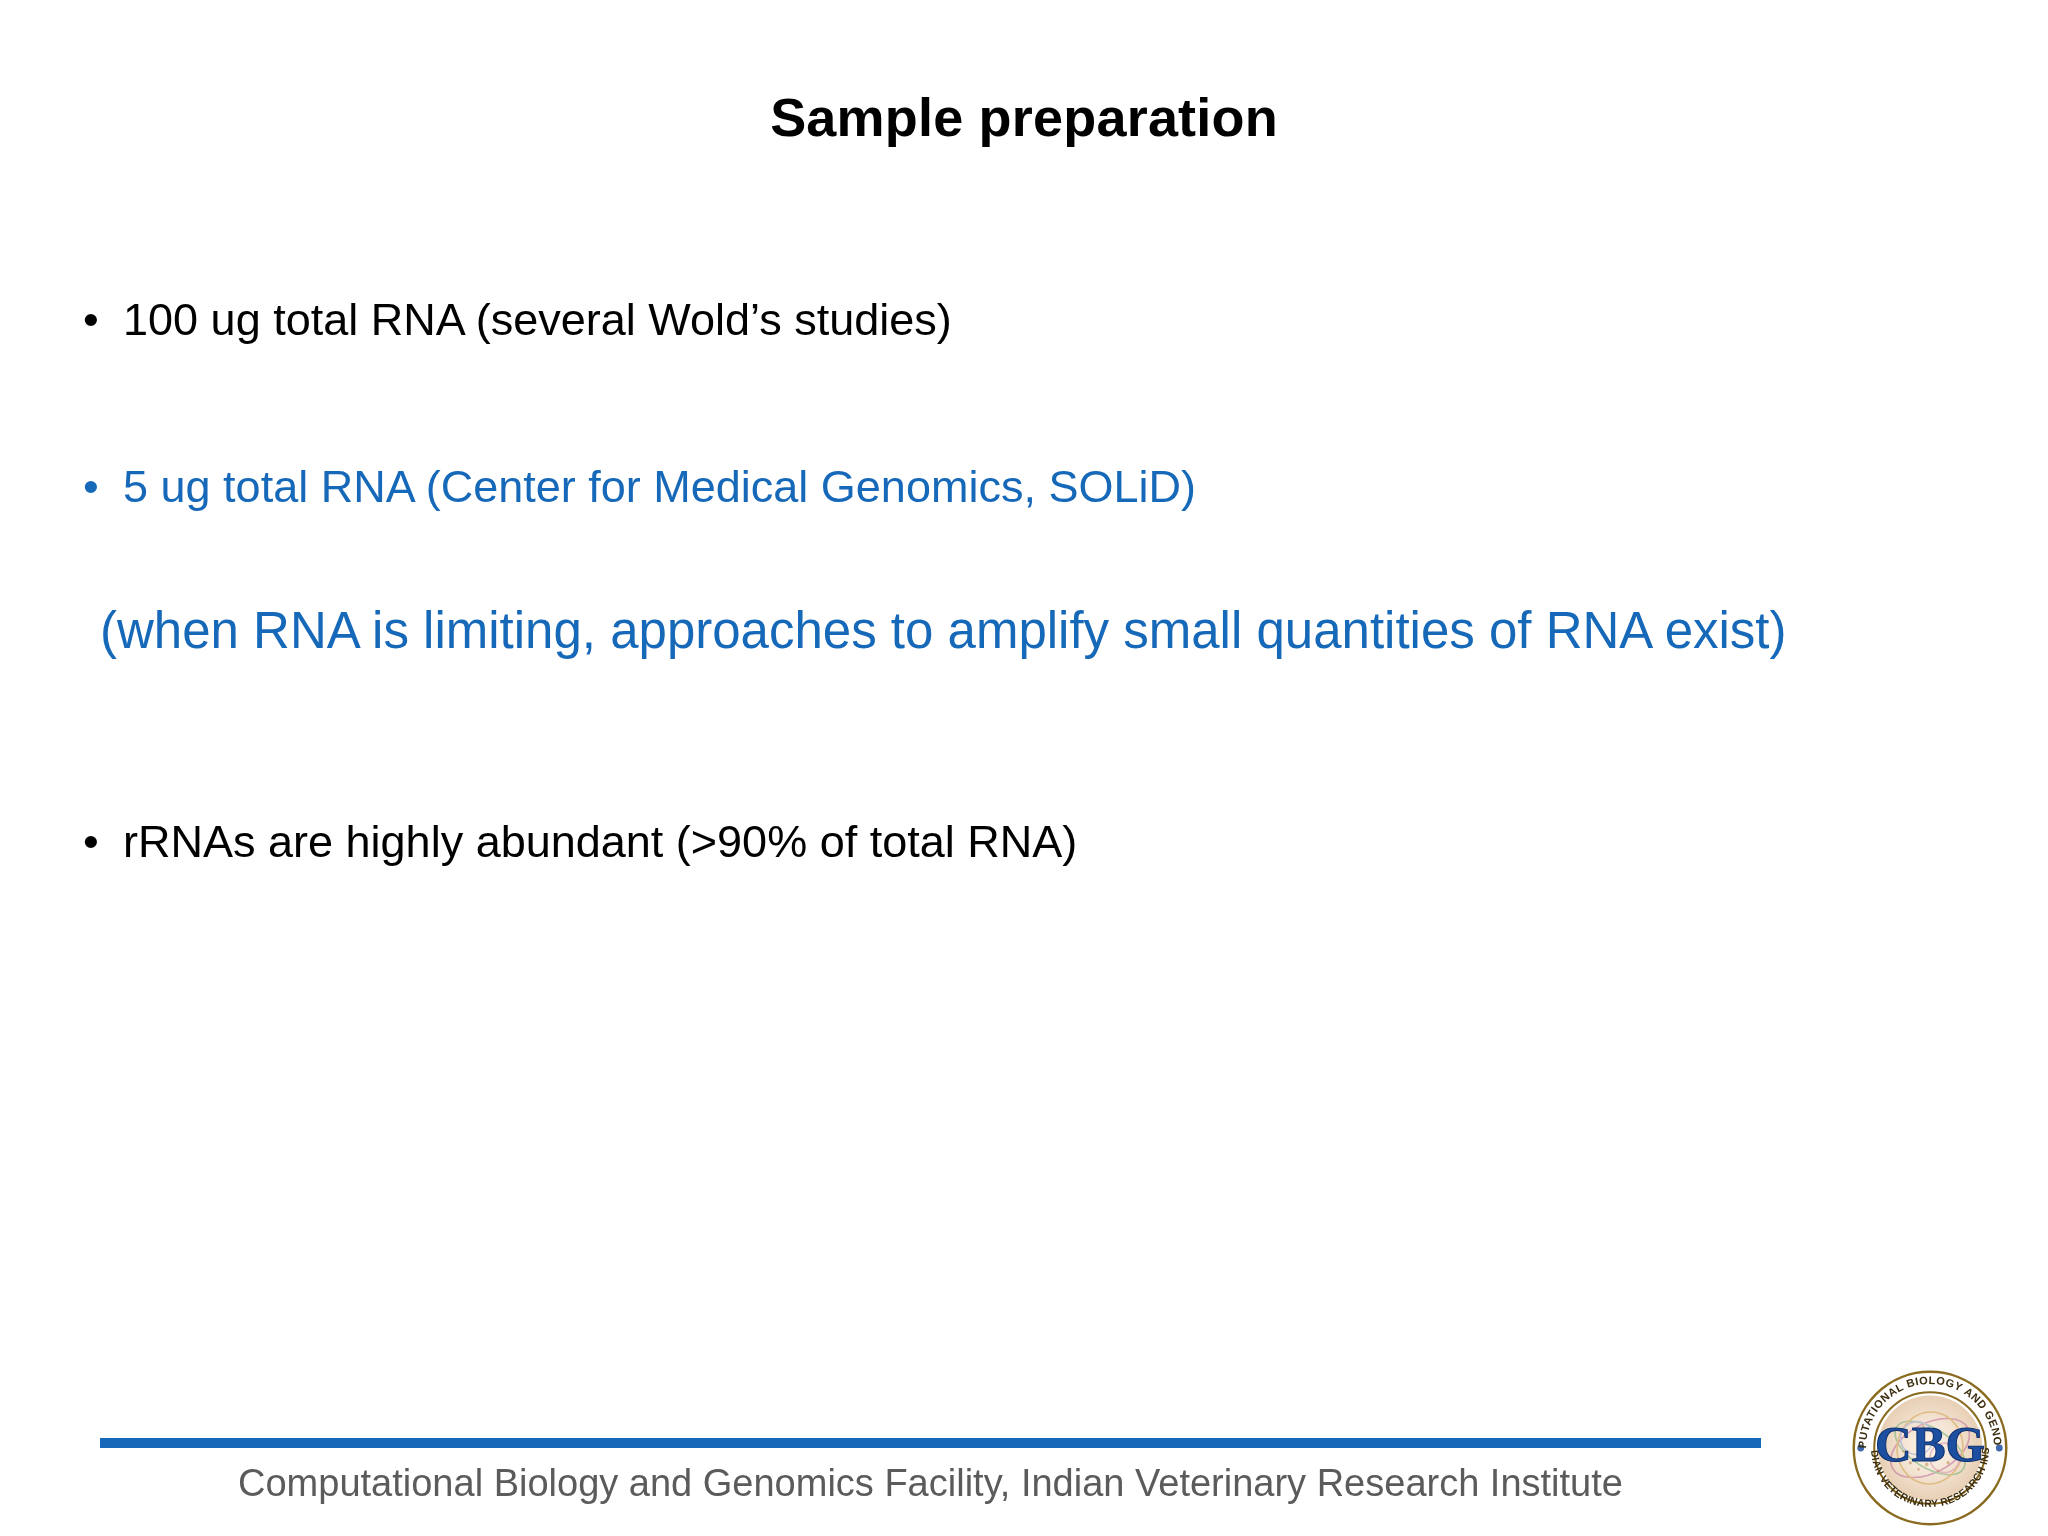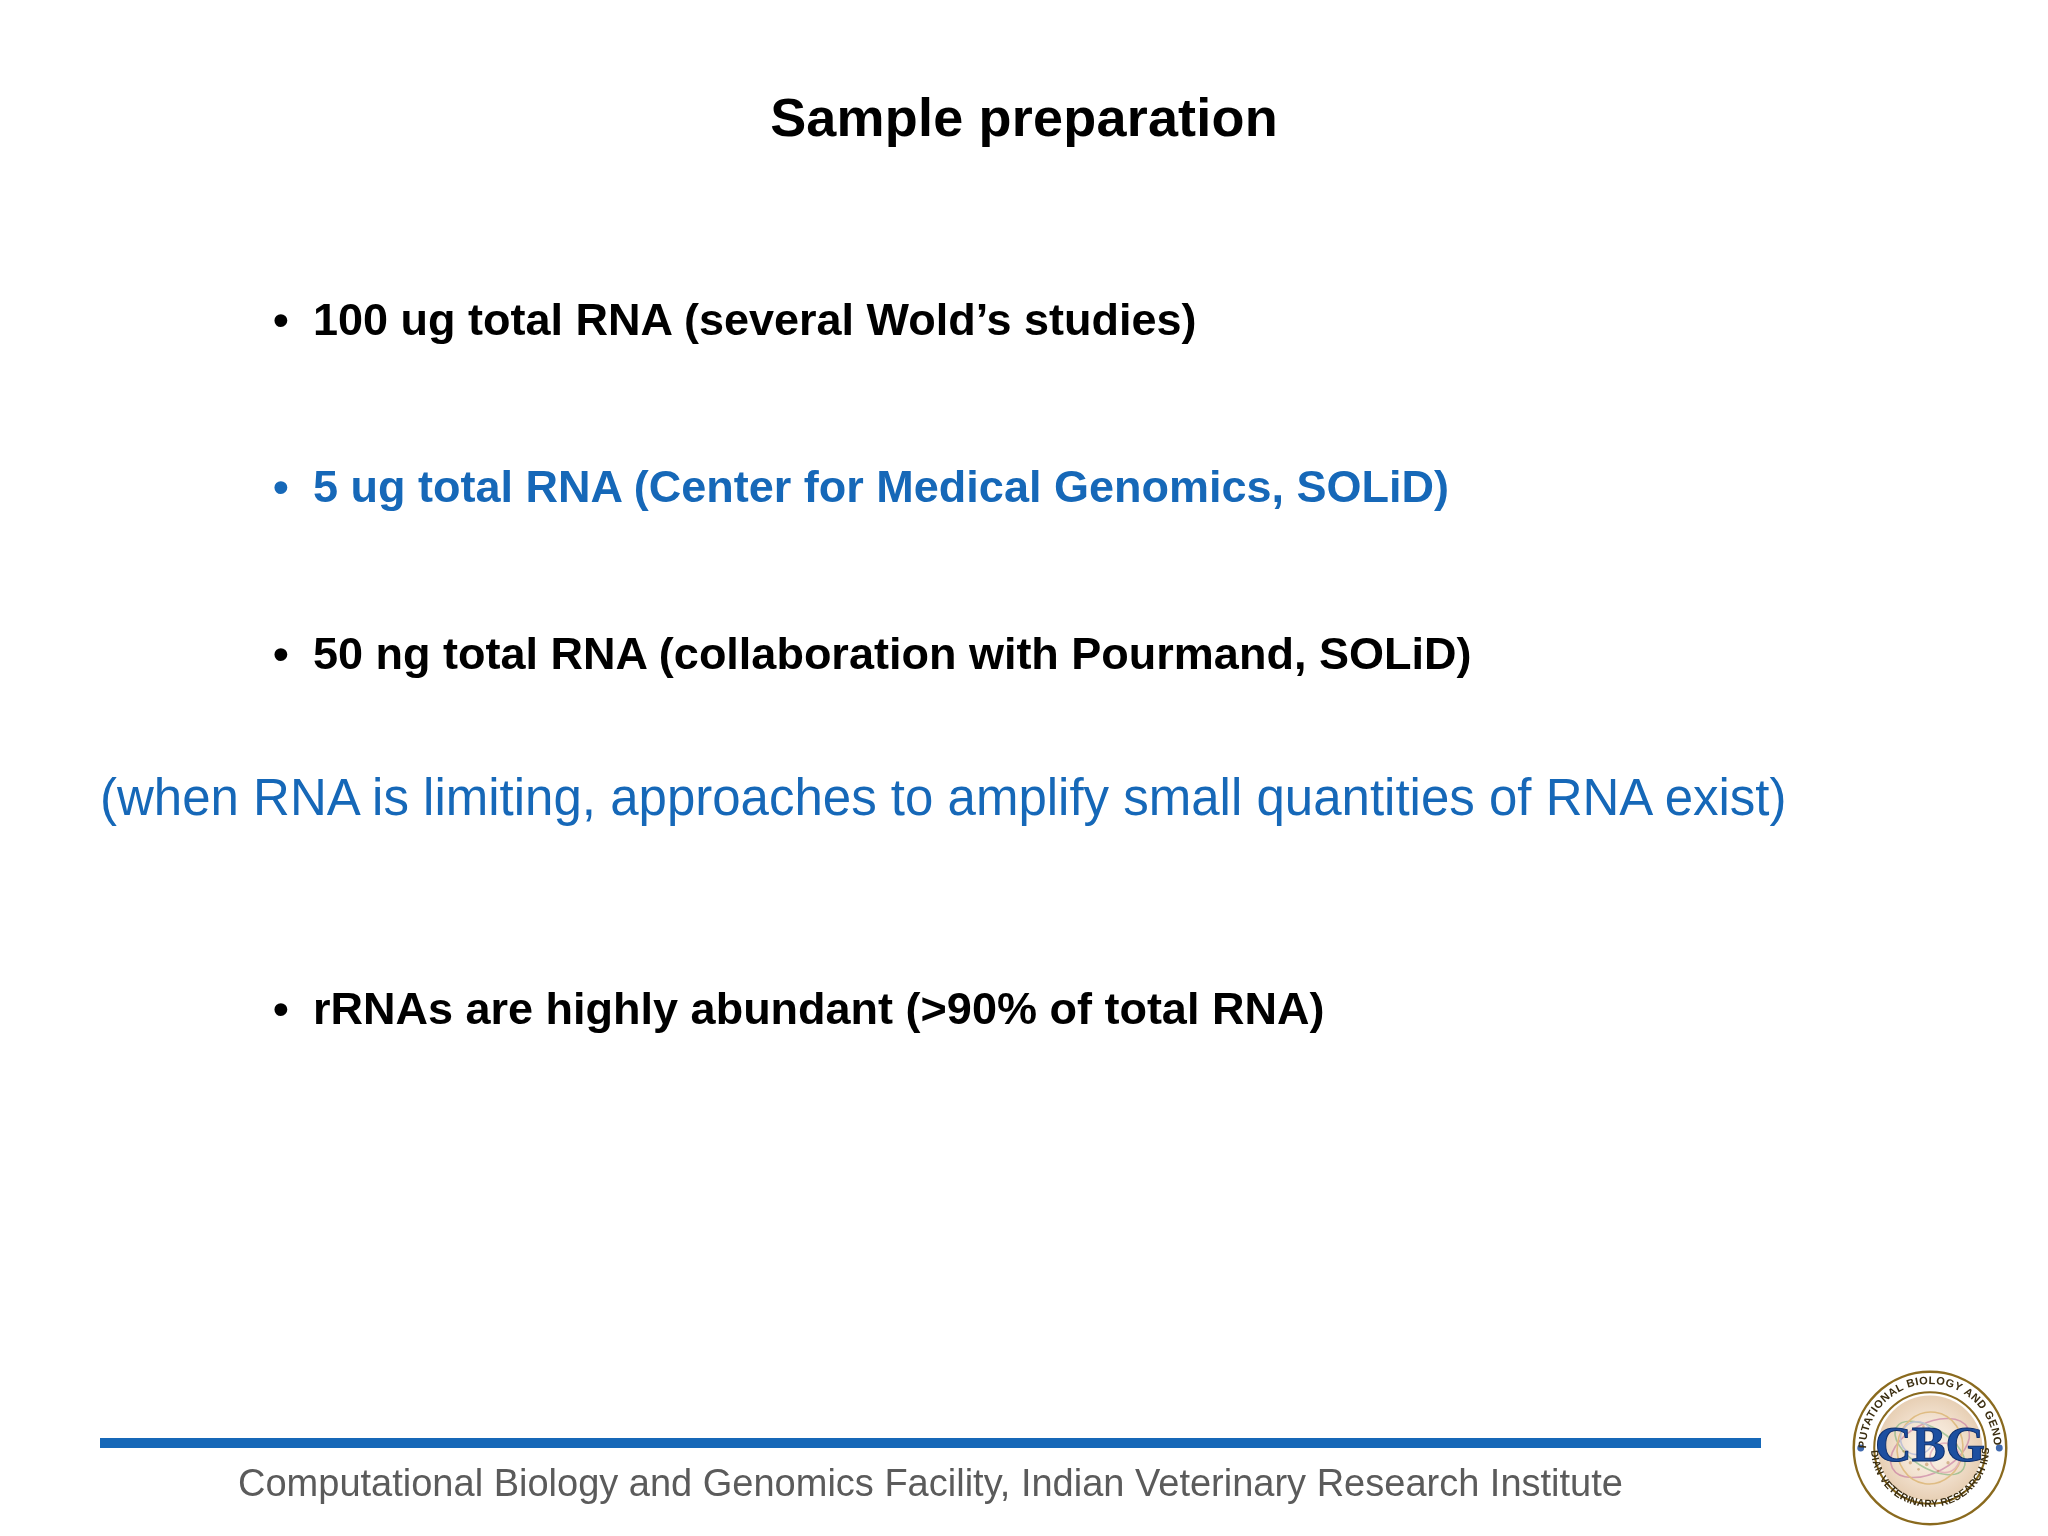--- a/index.html
+++ b/index.html
@@ -50,24 +50,24 @@
 
   
   .lvl1 {
     padding-left: 168px;
     font-size: 45px;
     font-weight: bold;
     color: #000000;
   }
   
   .lvl2 {
-    padding-left: 198px;
     font-size: 45px;
-    font-weight: bold;
+    font-weight: normal;
     color: #000000;
+    margin-left: 8px;
   }
   .bullet-dot {
     display: inline-block;
     width: 40px;
     font-size: 45px;
     vertical-align: baseline;
   }
   .lvl1 .bullet-dot { width: 36px; }
 
   .blue   { color: #1668B8; }
@@ -131,23 +131,20 @@
     <div class="sp-a"></div>
 
     <div class="line lvl2 row">
       <span class="bullet-dot black">•</span><span class="black">100 ug total RNA (several Wold’s studies)</span>
     </div>
 
     <div class="line lvl2 row">
       <span class="bullet-dot blue">•</span><span class="blue">5 ug total RNA (Center for Medical Genomics, SOLiD)</span>
     </div>
 
-    <div class="line lvl2 row">
-      <span class="bullet-dot black">•</span><span class="black">50 ng total RNA (collaboration with Pourmand, SOLiD)</span>
-    </div>
 
 
     <div class="sp-b"></div>
 
     <div class="line note">(when RNA is limiting, approaches to amplify small quantities of RNA exist)</div>
 
     <div class="sp-c"></div>
 
 
     <div class="sp-d"></div>

